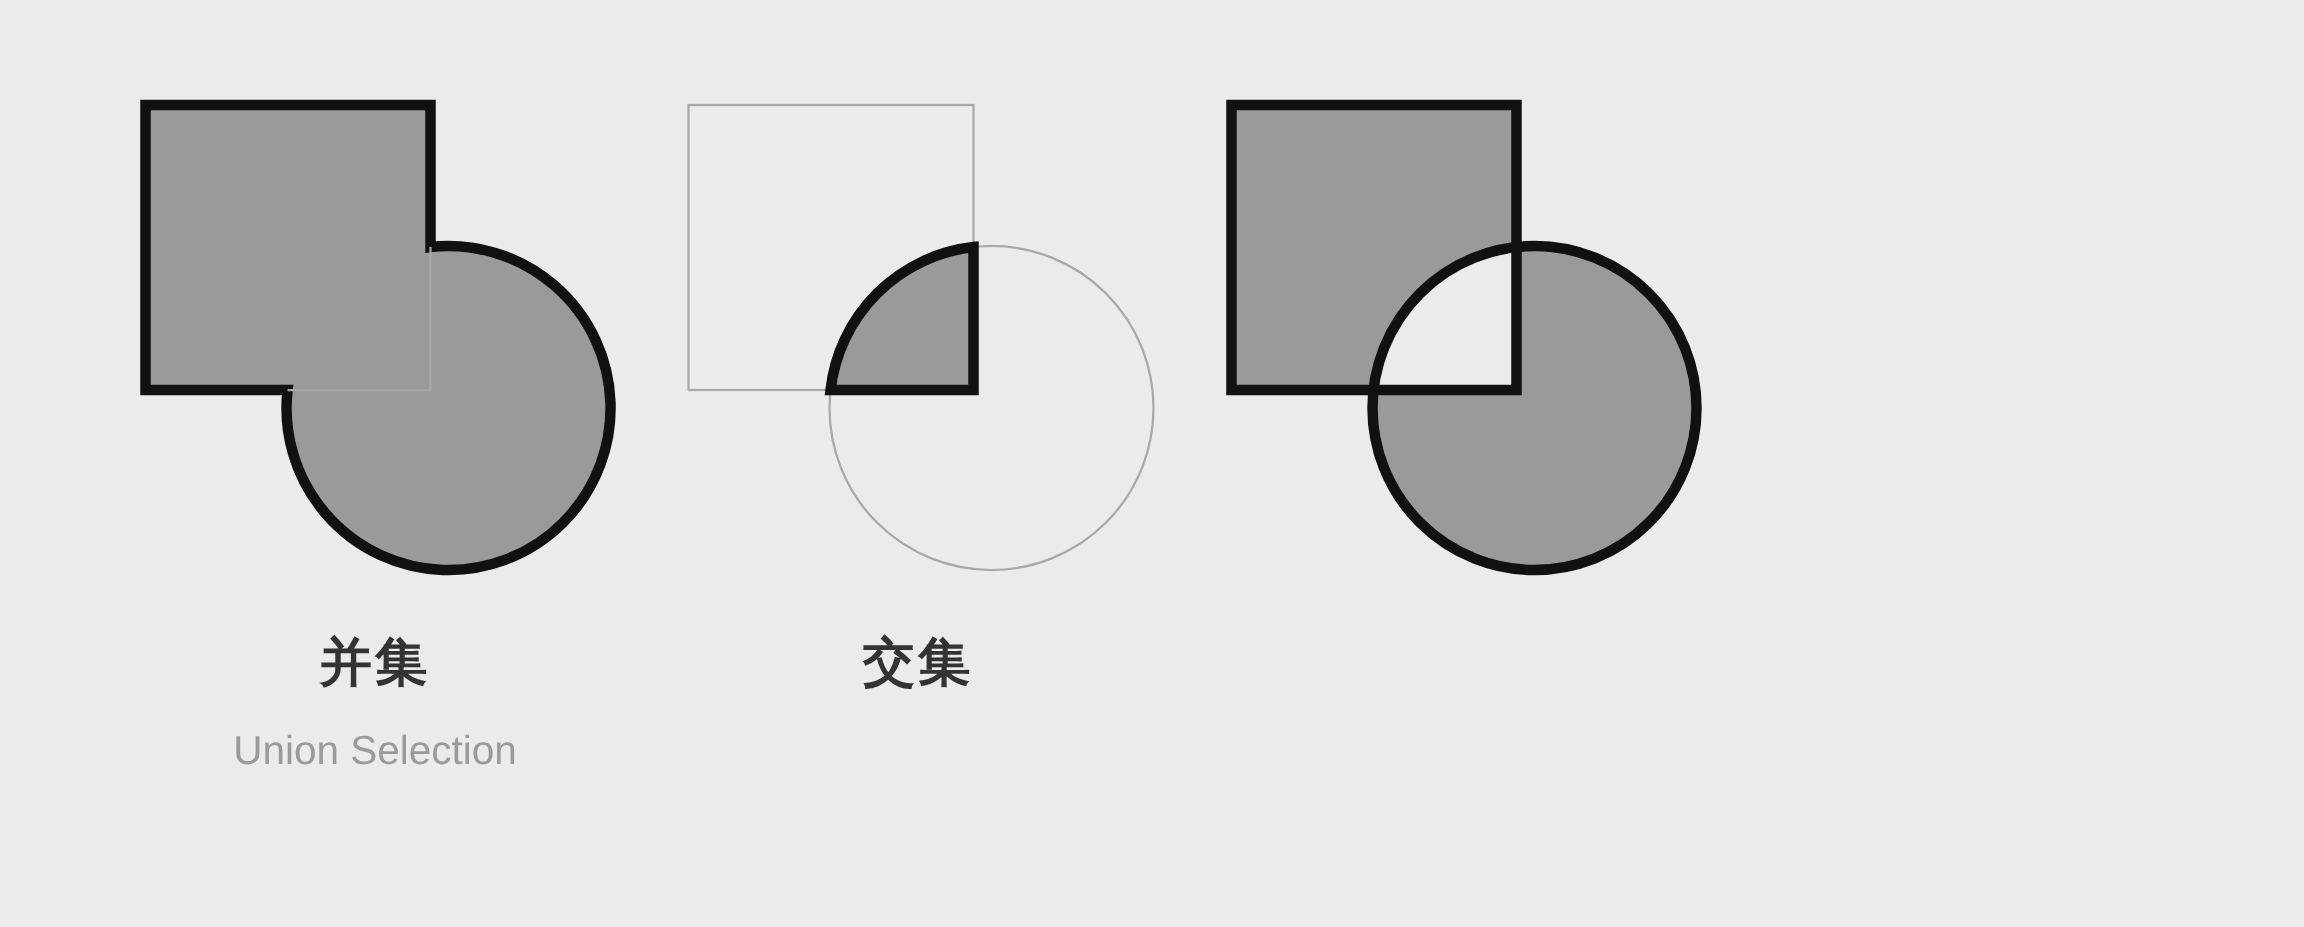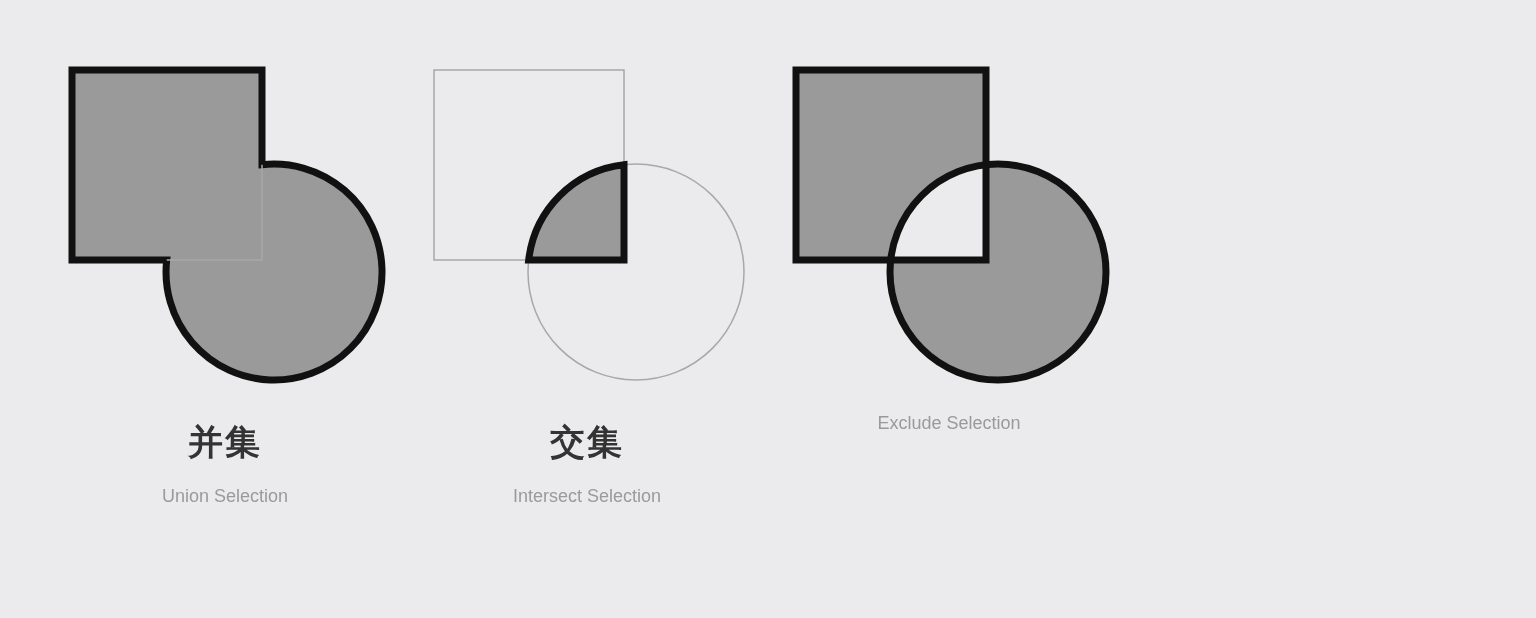--- a/index.html
+++ b/index.html
@@ -5,39 +5,40 @@
   * { margin: 0; padding: 0; box-sizing: border-box; }
   html, body { width: 1536px; height: 618px; }
   body {
     background: var(--page-bg, #ebebed);
     font-family: "Liberation Sans", "DejaVu Sans", sans-serif;
     overflow: hidden;
   }
   .panels {
     display: flex;
     padding: 60px 0 0 44px;
+    margin-left: 25px;
   }
   .panel {
     width: 362px;
     display: flex;
     flex-direction: column;
     align-items: center;
   }
   .diagram { width: 326px; height: 326px; display: block; }
   .label-cn {
     margin-top: 38px;
     font-size: 35px;
     font-weight: 700;
     color: var(--label-cn, #333);
     letter-spacing: 2px;
     line-height: 1;
   }
   .label-en {
     margin-top: 28px;
-    font-size: 18px;
+    font-size: 27px;
     font-weight: 400;
     color: var(--label-en, #9a9a9a);
     line-height: 1;
   }
   
   .fill-thick  { fill: var(--shape-fill, #9a9a9a); stroke: var(--thick-stroke, #111); stroke-width: 7px; stroke-linejoin: miter; }
   .thick-line  { fill: none; stroke: var(--thick-stroke, #111); stroke-width: 7px; stroke-linejoin: miter; }
   .thin-line   { fill: none; stroke: var(--thin-stroke, #a8a8a8); stroke-width: 1.5px; }
   .fill-plain  { fill: var(--shape-fill, #9a9a9a); }
   .bg-plain    { fill: var(--page-bg, #ebebed); }
@@ -57,27 +58,25 @@
   </section>
 
 
   <section class="panel">
     <svg class="diagram" viewBox="0 0 326 326" aria-hidden="true">
       <rect class="thin-line" x="10" y="10" width="190" height="190"></rect>
       <circle class="thin-line" cx="212" cy="212" r="108"></circle>
       <path class="fill-thick" d="M200 104.7 V200 H104.7 A108 108 0 0 1 200 104.7 Z"></path>
     </svg>
     <h2 class="label-cn">交集</h2>
-    <p class="label-en">Intersect Selection</p>
   </section>
 
   <section class="panel">
     <svg class="diagram" viewBox="0 0 326 326" aria-hidden="true">
       <rect class="fill-plain" x="10" y="10" width="190" height="190"></rect>
       <circle class="fill-plain" cx="212" cy="212" r="108"></circle>
       <path class="bg-plain" d="M200 104.7 V200 H104.7 A108 108 0 0 1 200 104.7 Z"></path>
       <rect class="thick-line" x="10" y="10" width="190" height="190"></rect>
       <circle class="thick-line" cx="212" cy="212" r="108"></circle>
     </svg>
-    <p class="label-en">Exclude Selection</p>
   </section>
 
 </main>
 
 </body></html>

